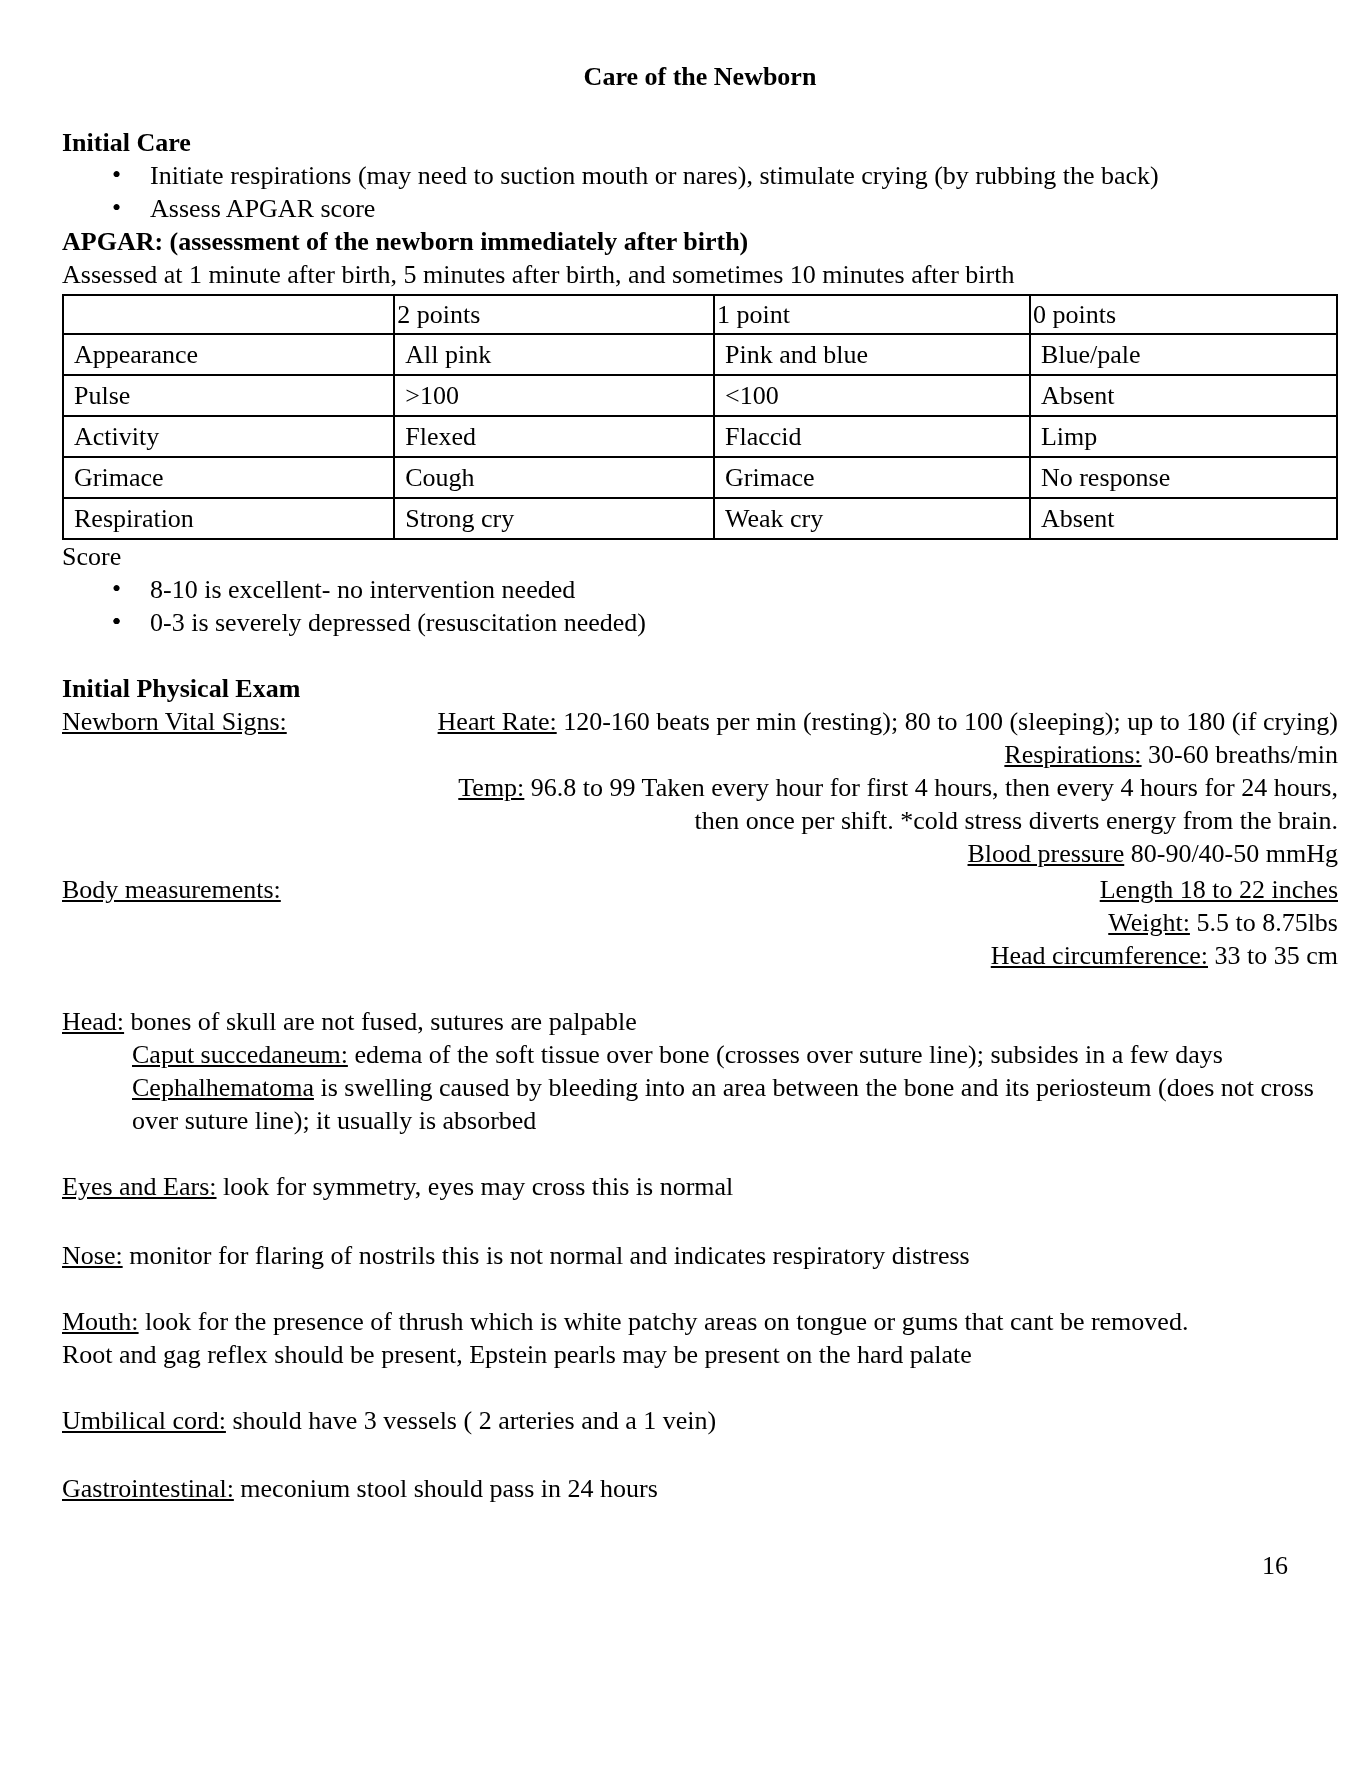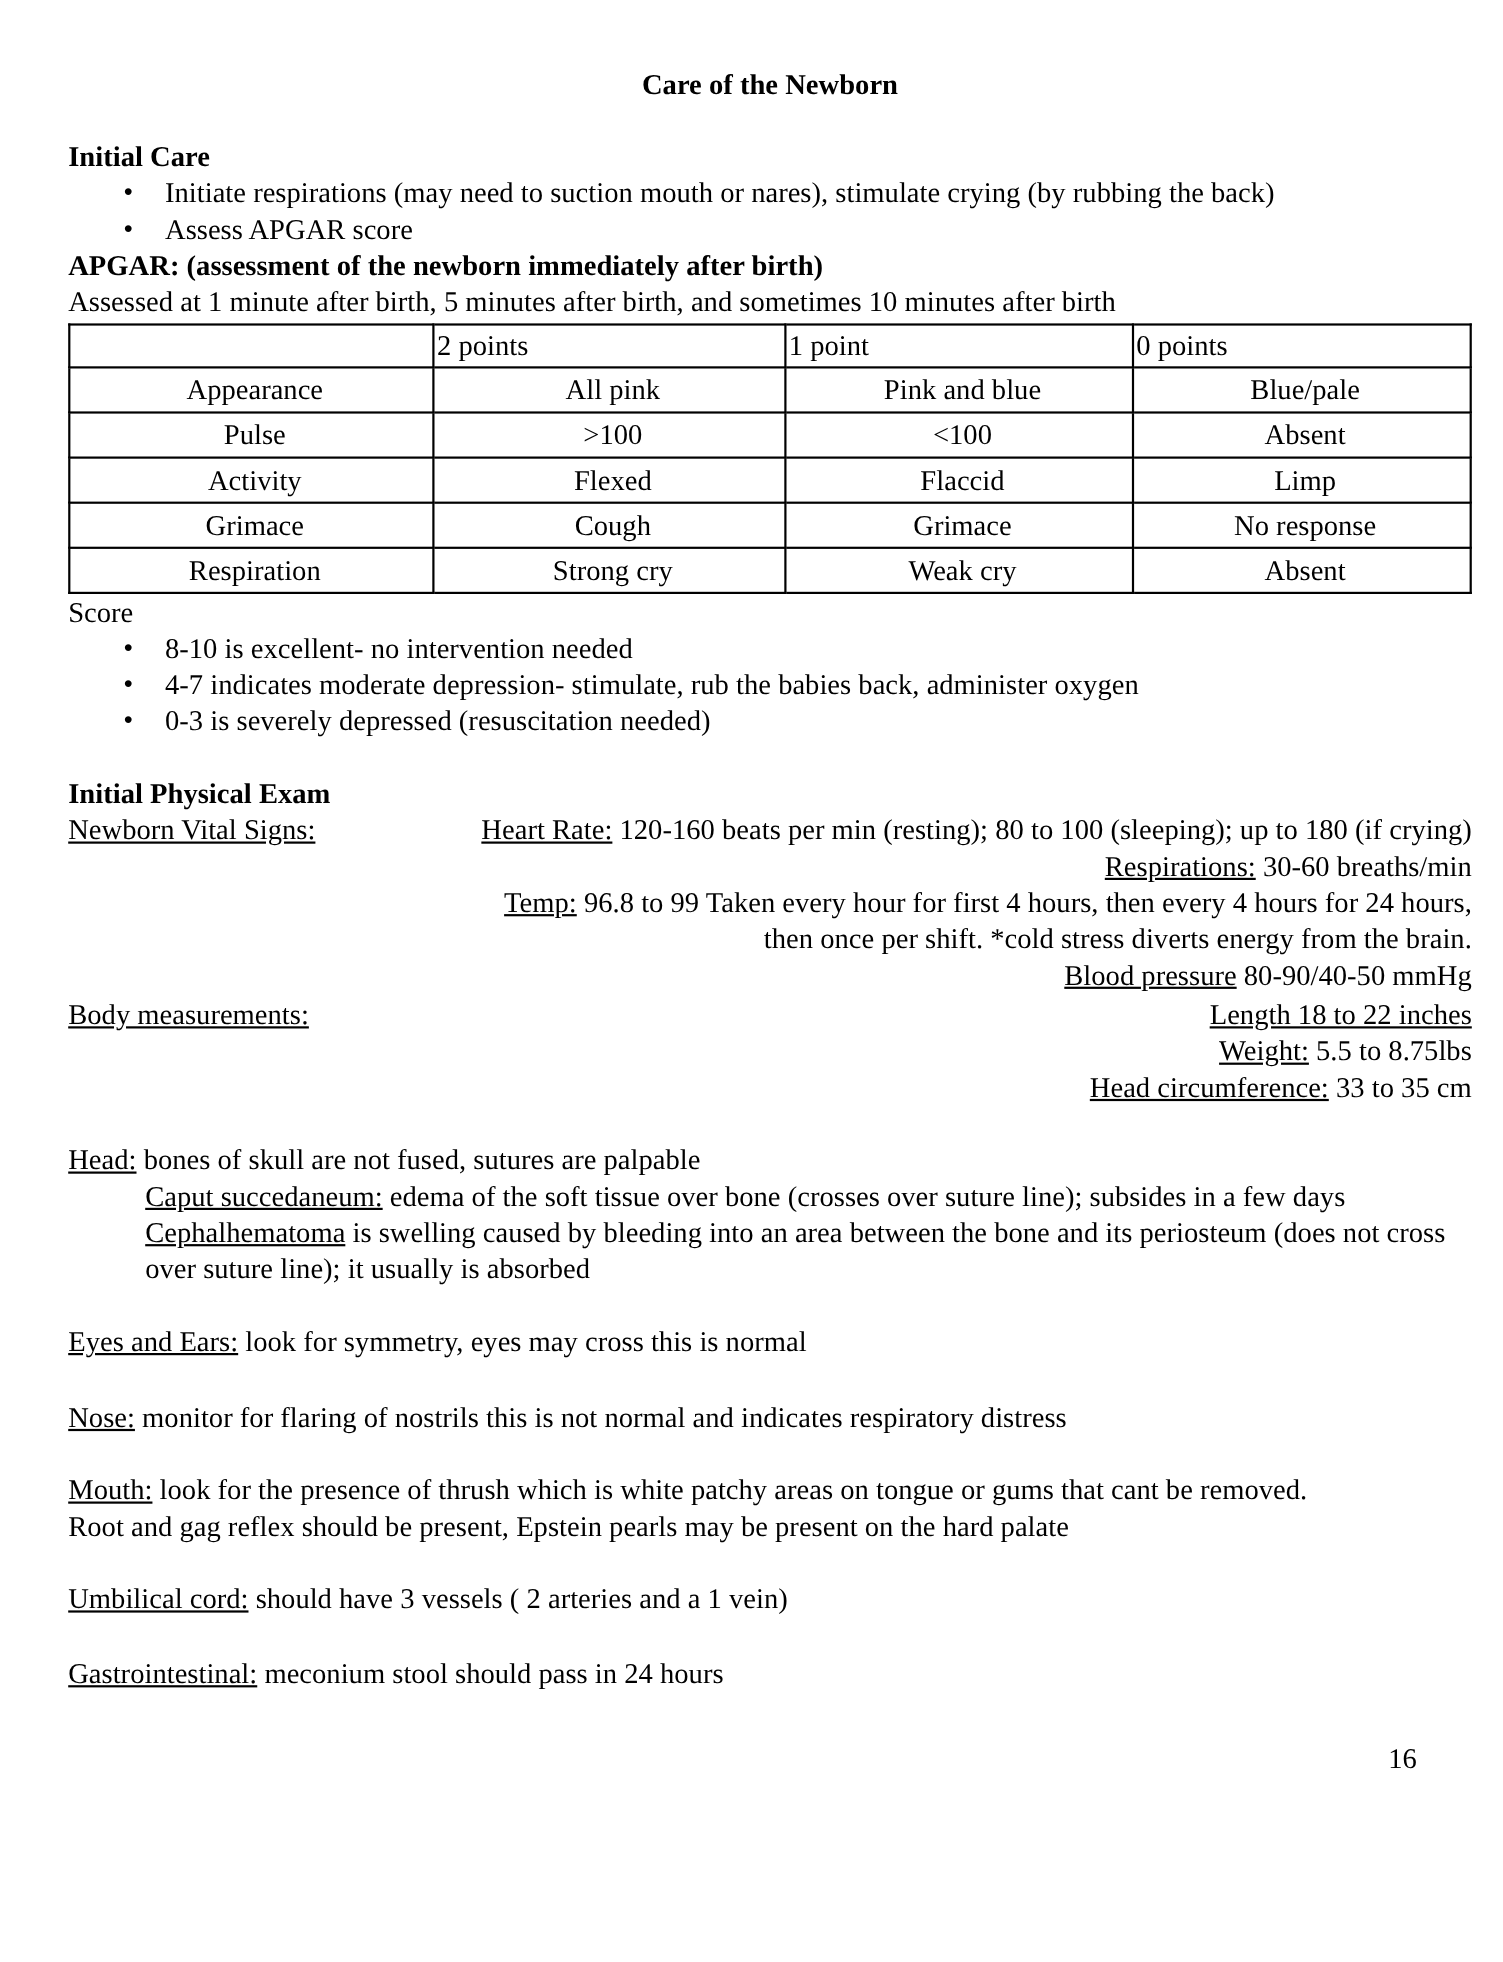--- a/index.html
+++ b/index.html
@@ -32,21 +32,21 @@
     margin-top: 3px;
     table-layout: fixed;
   }
   table.apgar th, table.apgar td {
     border: 2px solid #000000;
     height: 39px;
     vertical-align: middle;
     font-weight: normal;
     font-size: 26px;
     padding: 0 4px 0 10px;
-    text-align: center;
+    text-align: left;
     overflow: hidden;
   }
   table.apgar th { text-align: left; padding: 0 2px; height: 37px; }
   .col-criteria { width: 26%; }
   .col-2pt { width: 25.1%; }
   .col-1pt { width: 24.8%; }
   .col-0pt { width: 24.1%; }
 
   .hang { position: relative; padding-left: 254px; text-align: right; }
   .hang .hang-label { position: absolute; left: 0; top: 0; }
@@ -124,21 +124,20 @@
     </tbody>
   </table>
 
   <div>Score</div>
   <div class="bullet">
     <span class="glyph">•</span>
     <span>8-10 is excellent- no intervention needed</span>
   </div>
   <div class="bullet">
     <span class="glyph">•</span>
-    <span>4-7 indicates moderate depression- stimulate, rub the babies back, administer oxygen</span>
   </div>
   <div class="bullet">
     <span class="glyph">•</span>
     <span>0-3 is severely depressed (resuscitation needed)</span>
   </div>
 
   <div class="bold mt1">Initial Physical Exam</div>
 
   <div class="hang">
     <span class="hang-label u">Newborn Vital Signs:</span>

